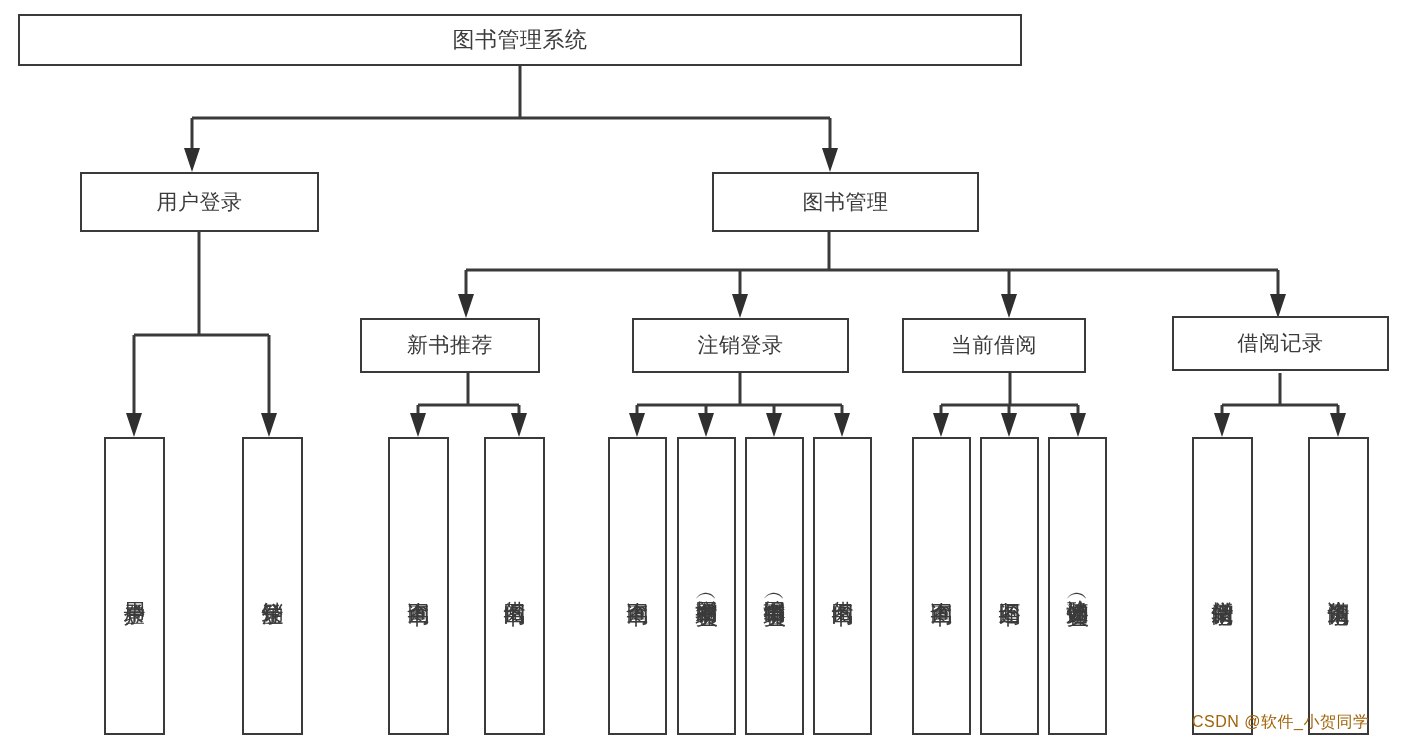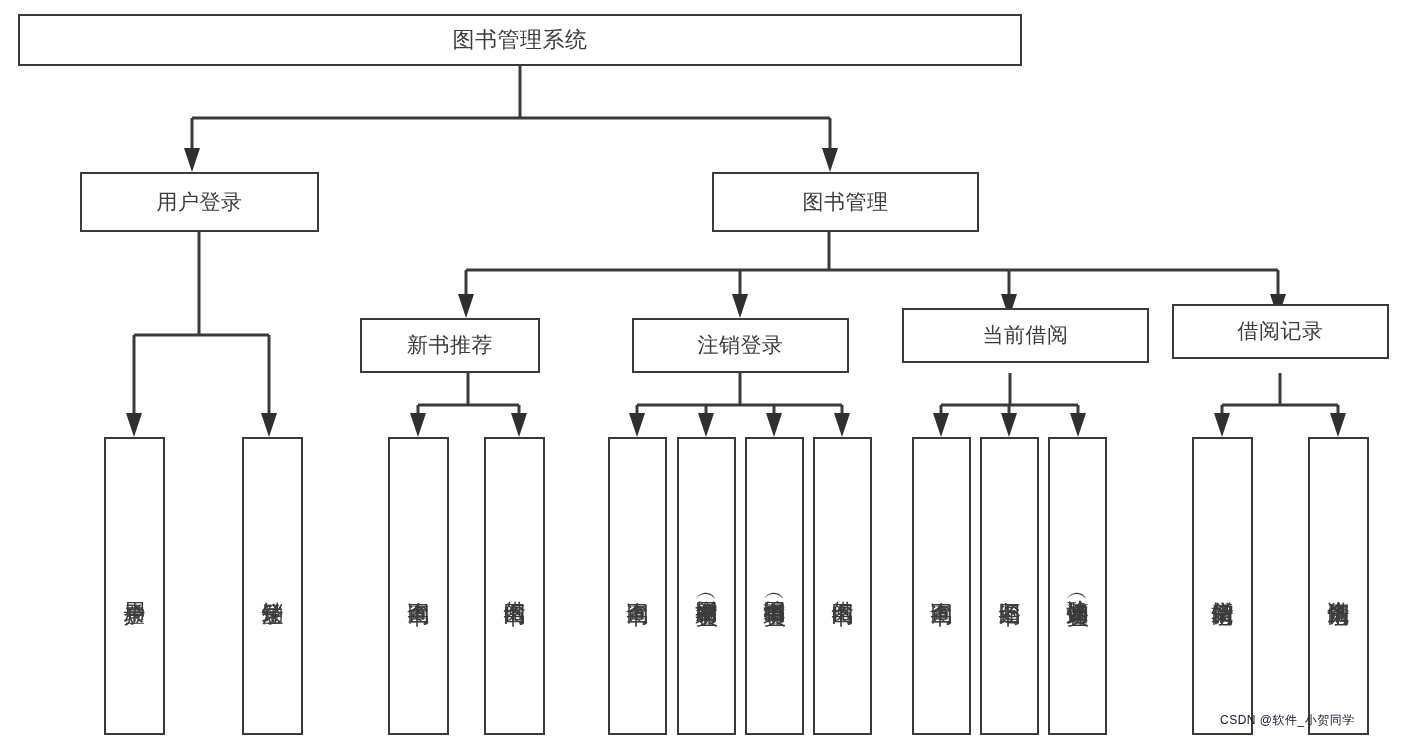--- a/index.html
+++ b/index.html
@@ -47,25 +47,24 @@
     line-height:1.28;
     letter-spacing:1px;
     color:#3b3b3b;
     white-space:nowrap;
     text-align:center;
   }
 
   .watermark{
     position:absolute;
     left:1192px;top:712px;
-    font-size:12px;
-    color:#0f172a;
+    font-size:16px;
+    color:#a16207;
     white-space:nowrap;
     letter-spacing:0.5px;
-    padding-left:28px;
   }
 </style>
 </head>
 <body>
 
 <div id="stage">
 
   <svg id="wires" viewBox="0 0 1405 747">
     <g fill="none" stroke="#3a3a3a" stroke-width="3">
 
@@ -149,24 +148,24 @@
   <div class="node lvl2" style="left:712px;top:172px;width:267px;height:60px;">
     <span class="lbl">图书管理</span>
   </div>
 
   <div class="node lvl3" style="left:360px;top:318px;width:180px;height:55px;">
     <span class="lbl">新书推荐</span>
   </div>
   <div class="node lvl3" style="left:632px;top:318px;width:217px;height:55px;">
     <span class="lbl">注销登录</span>
   </div>
-  <div class="node lvl3" style="left:902px;top:308px;width:247px;height:55px;">
+  <div class="node lvl3" style="left:902px;top:318px;width:184px;height:55px;">
     <span class="lbl">当前借阅</span>
   </div>
-  <div class="node lvl3" style="left:1172px;top:304px;width:217px;height:55px;">
+  <div class="node lvl3" style="left:1172px;top:316px;width:217px;height:55px;">
     <span class="lbl">借阅记录</span>
   </div>
 
   <div class="leaf" style="left:104px;top:437px;width:61px;height:298px;">
     <span class="vlbl">用户登录</span>
   </div>
   <div class="leaf" style="left:242px;top:437px;width:61px;height:298px;">
     <span class="vlbl">注销登录</span>
   </div>
 

